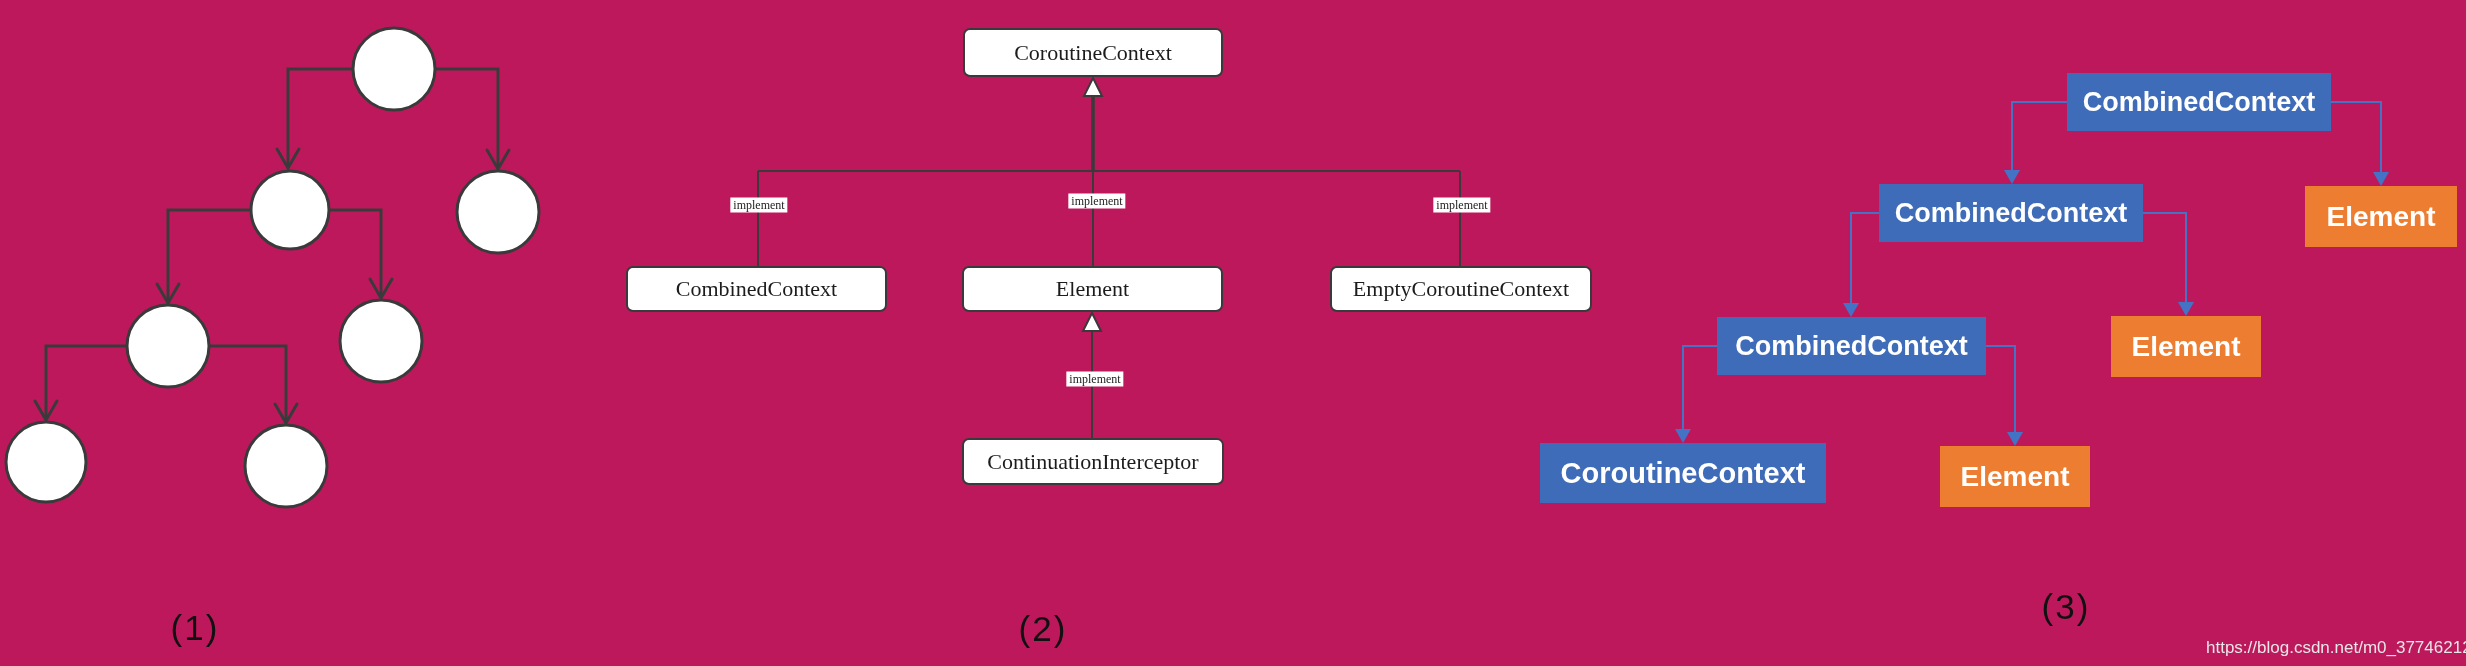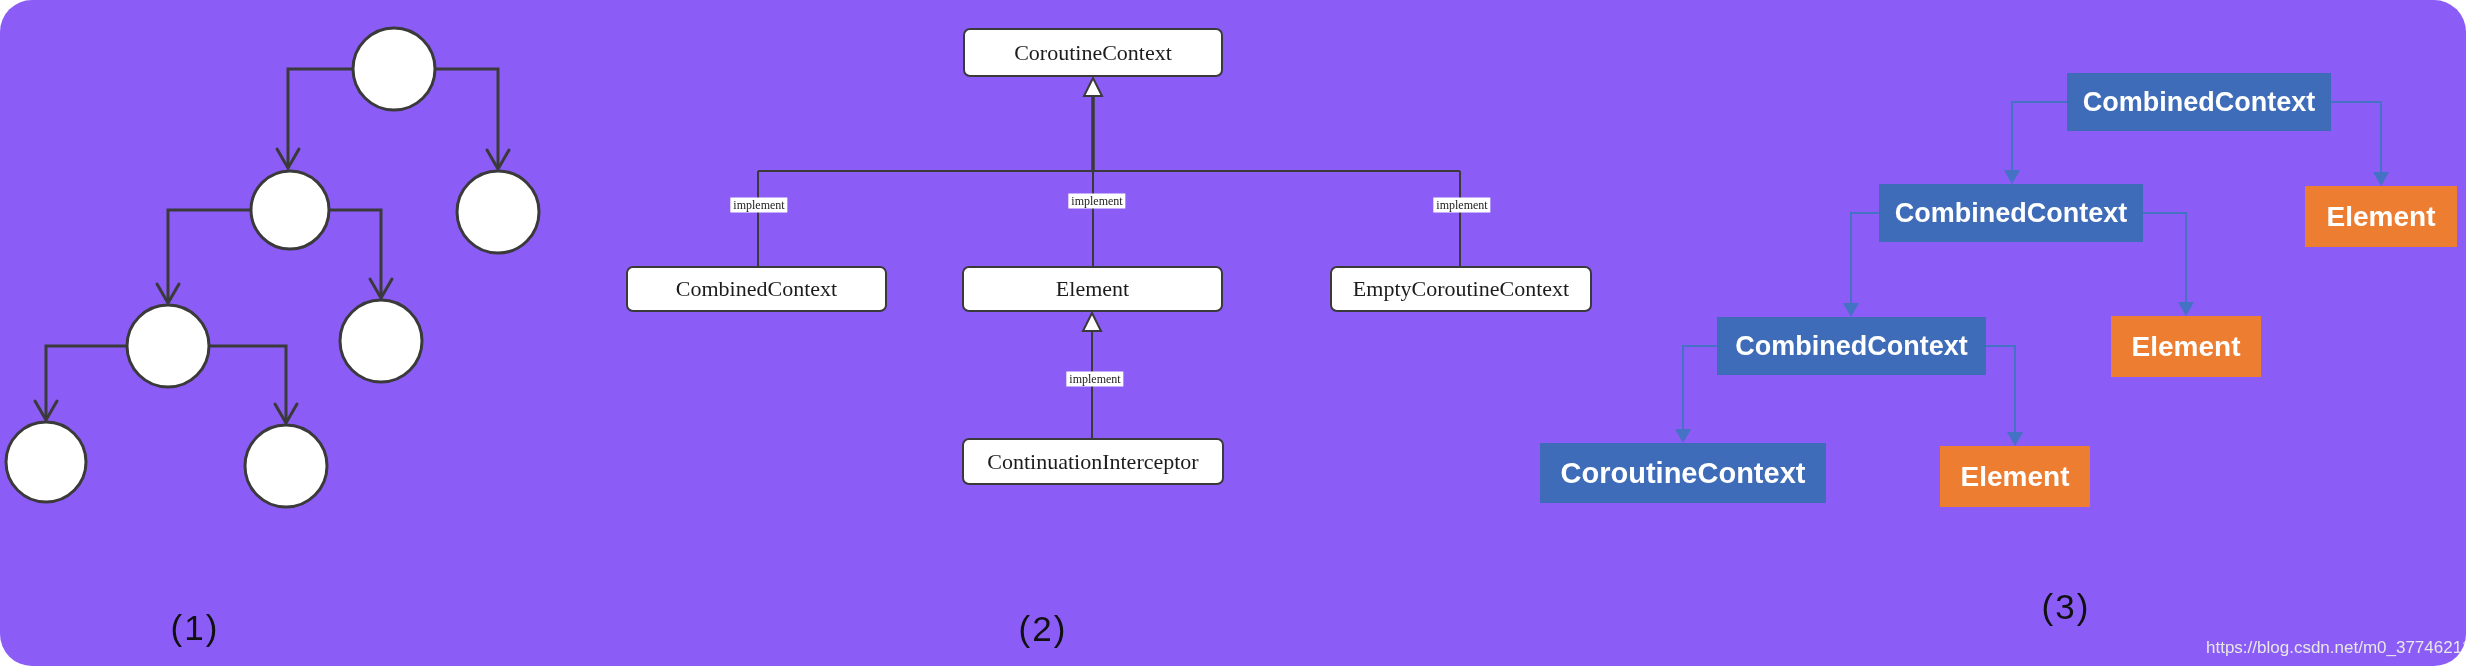--- a/index.html
+++ b/index.html
@@ -1,22 +1,21 @@
 <!DOCTYPE html>
 <html style="--ink: #3a3a3a; --blue: #3e6cb8; --orange: #ed7d31; --connector: #4472c4;"><head>
 <meta charset="utf-8">
 <style>
   html,body{margin:0;padding:0;background:#ffffff;}
   .canvas{
     position:relative;
     width:2466px;height:666px;
-    background:#8b5cf6;
+    background:#be185d;
     overflow:hidden;
     font-family:"Liberation Sans","DejaVu Sans",sans-serif;
-    border-radius:32px;
   }
   svg.layer{position:absolute;left:0;top:0;}
 
   
   .uml-box{
     position:absolute;
     box-sizing:border-box;
     background:#ffffff;
     border:2px solid var(--ink);
     border-radius:7px;

